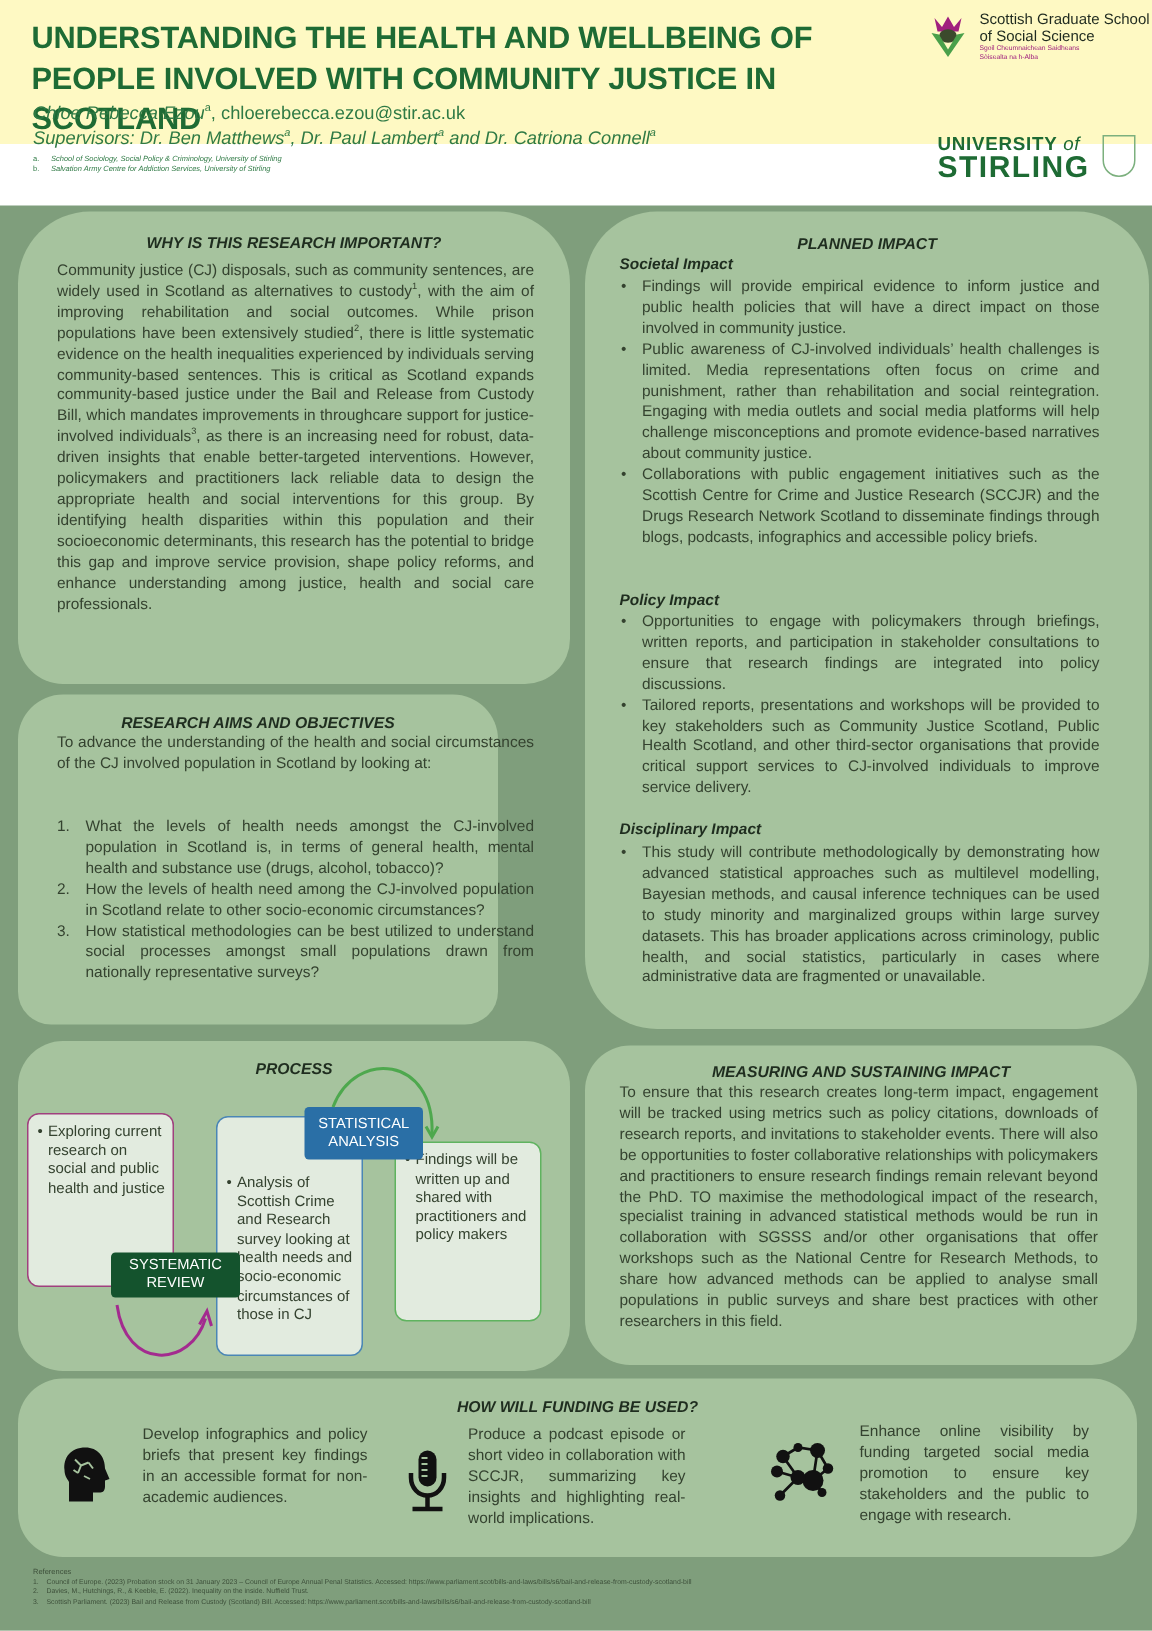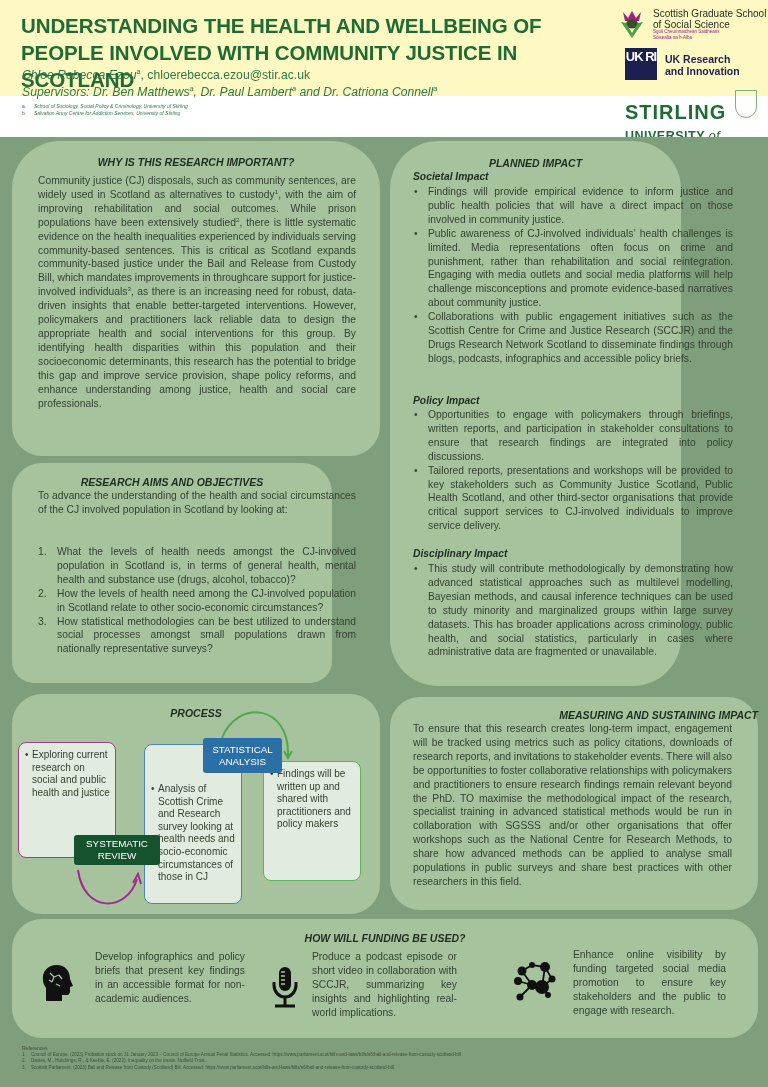--- a/index.html
+++ b/index.html
@@ -17,42 +17,42 @@
 
   .logos { position: absolute; left: 618px; top: 3px; width: 150px; height: 125px; }
   .sgsss { position: absolute; left: 2px; top: 2px; width: 150px; height: 40px; }
   .sgsss .thistle { position: absolute; left: 0; top: 4px; width: 24px; height: 30px; }
   .sgsss .t1 { position: absolute; left: 33px; top: 3px; font-size: 10px; line-height: 11px; color: #1f2a1f; }
   .sgsss .t3 { position: absolute; left: 33px; top: 24px; font-size: 4.5px; line-height: 5.5px; color: #a0207e; }
   .ukri { position: absolute; left: 7px; top: 45px; width: 140px; height: 34px; }
   .ukri .box { position: absolute; left: 0; top: 0; width: 32px; height: 32px; background: #1c1f4f; color: #fff; font-weight: bold; font-size: 13px; line-height: 14px; text-align: center; padding-top: 2px; letter-spacing: -1px; }
   .ukri .txt { position: absolute; left: 40px; top: 5px; font-size: 10.5px; line-height: 12px; font-weight: bold; color: #1c1f4f; }
   .stirling { position: absolute; left: 7px; top: 84px; width: 140px; height: 40px; }
-  .stirling .u { position: absolute; left: 0; top: 2px; font-size: 12.5px; font-weight: bold; color: #1e6b34; letter-spacing: 0.5px; margin-top: 40px; }
+  .stirling .u { position: absolute; left: 0; top: 2px; font-size: 12.5px; font-weight: bold; color: #1e6b34; letter-spacing: 0.5px; }
   .stirling .u i { font-weight: normal; }
   .stirling .s { position: absolute; left: 0; top: 14px; font-size: 20px; font-weight: bold; color: #1e6b34; letter-spacing: 1px; }
   .stirling .crest { position: absolute; left: 110px; top: 3px; width: 22px; height: 28px; border: 1.5px solid #7cb07e; border-radius: 0 0 11px 11px; }
 
   .body-bg { position: absolute; left: 0; top: 137px; width: 768px; height: 950px; background: #7f9e7c; }
   .panel { position: absolute; background: #a6c39e; }
   .panel-title { font-weight: bold; font-size: 10.5px; text-align: center; color: #1f2d1f; font-style: italic; }
   .para { font-size: 10.3px; line-height: 13.9px; text-align: justify; color: #34422f; }
 
   .p-why { left: 12px; top: 141px; width: 368px; height: 315px; border-radius: 48px 48px 30px 30px; }
   .p-why .panel-title { position: absolute; left: 0; right: 0; top: 15px; }
   .p-why .para { position: absolute; left: 26px; top: 33px; width: 318px; }
 
   .p-aims { left: 12px; top: 463px; width: 320px; height: 220px; border-radius: 30px 30px 22px 22px; }
   .p-aims .panel-title { position: absolute; left: 0; right: 0; top: 13px; }
   .p-aims .intro { position: absolute; left: 26px; top: 26px; width: 318px; }
   .p-aims ol { position: absolute; left: 26px; top: 82px; width: 318px; list-style: none; }
   .p-aims ol li { position: relative; padding-left: 19px; font-size: 10.3px; line-height: 13.9px; text-align: justify; color: #34422f; }
   .p-aims ol li .num { position: absolute; left: 0; top: 0; }
 
-  .p-impact { left: 390px; top: 141px; width: 291px; height: 545px; border-radius: 48px 48px 48px 48px; }
+  .p-impact { left: 390px; top: 141px; width: 376px; height: 545px; border-radius: 48px 48px 48px 48px; }
   .p-impact .panel-title { position: absolute; left: 0; right: 0; top: 16px; }
   .sub { position: absolute; left: 23px; font-weight: bold; font-style: italic; font-size: 10.3px; color: #1f2d1f; }
   .blist { position: absolute; left: 23px; width: 320px; list-style: none; }
   .blist li { position: relative; padding-left: 15px; font-size: 10.3px; line-height: 13.9px; text-align: justify; color: #34422f; }
   .blist li .dot { position: absolute; left: 1px; top: 0; }
 
   .p-process { left: 12px; top: 694px; width: 368px; height: 220px; border-radius: 30px; }
   .p-process .panel-title { position: absolute; left: 0; right: 0; top: 13px; }
   .pbox { position: absolute; background: #e2ebdf; border-radius: 8px; font-size: 10px; line-height: 12.6px; color: #34422f; padding: 6px 4px 4px 6px; }
   .pbox .b { position: absolute; left: 6px; }
@@ -60,21 +60,21 @@
   .pbox1 { left: 6px; top: 48px; width: 98px; height: 116px; border: 1.3px solid #a0407e; }
   .pbox2 { left: 132px; top: 50px; width: 98px; height: 160px; border: 1.3px solid #4a86b5; padding-top: 38px; }
   .pbox3 { left: 251px; top: 67px; width: 98px; height: 120px; border: 1.3px solid #5fb35f; }
   .plabel { position: absolute; color: #fff; font-size: 9.8px; line-height: 12px; text-align: center; border-radius: 3px; display: flex; align-items: center; justify-content: center; margin-left: 36px; }
   .lab1 { left: 26px; top: 141px; width 0; width: 86px; height: 30px; background: #14532d; }
   .lab2 { left: 155px; top: 44px; width: 79px; height: 35px; background: #2a6fa6; }
   .lab3 { left: 265px; top: 155px; width: 94px; height: 43px; background: #4ea84e; border: 1.5px solid #d7ecd3; }
   .arrows { position: absolute; left: 0; top: 0; width: 368px; height: 220px; pointer-events: none; }
 
   .p-measure { left: 390px; top: 697px; width: 368px; height: 213px; border-radius: 30px; }
-  .p-measure .panel-title { position: absolute; left: 0; right: 0; top: 12px; text-align: right; }
+  .p-measure .panel-title { position: absolute; left: 0; right: 0; top: 12px; }
   .p-measure .para { position: absolute; left: 23px; top: 25px; width: 319px; }
 
   .p-funding { left: 12px; top: 919px; width: 746px; height: 119px; border-radius: 30px; }
   .p-funding .panel-title { position: absolute; left: 0; right: 0; top: 13px; }
   .fcol { position: absolute; top: 31px; font-size: 10.3px; line-height: 13.9px; text-align: justify; color: #34422f; }
   .ficon { position: absolute; }
   .f1 { left: 83px; width: 150px; }
   .f2 { left: 300px; width: 145px; }
   .f3 { left: 561px; top: 29px; width: 153px; }
   .fi1 { left: 28px; top: 45px; width: 36px; height: 38px; }
@@ -104,27 +104,20 @@
         <ellipse cx="12" cy="15" rx="6" ry="4.5" fill="#3b4a2c"></ellipse>
         <path d="M1 13 L12 29 L23 13 L18 14 L12 24 L6 14 Z" fill="#4aa04a"></path>
       </svg>
       <div class="t1">
           <div>Scottish Graduate School</div>
           <div>of Social Science</div>
         </div>
       <div class="t3">
           <div>Sgoil Cheumnaichean Saidheans</div>
           <div>Sòisealta na h-Alba</div>
-        </div>
-    </div>
-    <div class="ukri">
-      <div class="box">UK RI</div>
-      <div class="txt">
-          <div>UK Research</div>
-          <div>and Innovation</div>
         </div>
     </div>
     <div class="stirling">
       <div class="u"><span>UNIVERSITY</span> <i>of</i></div>
       <div class="s">STIRLING</div>
       <div class="crest"></div>
     </div>
   </div>
 </div>
 

